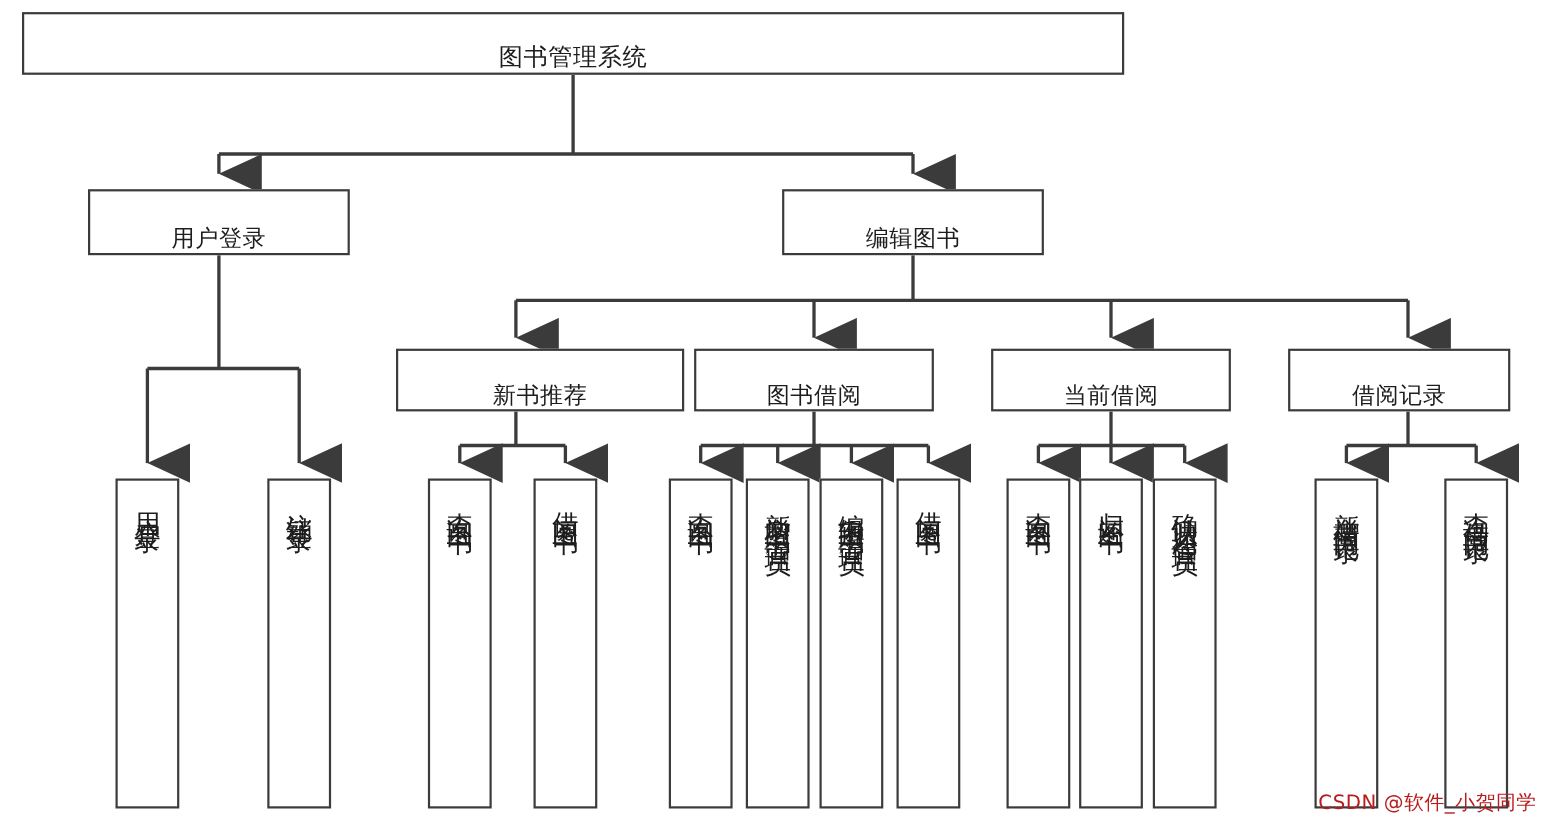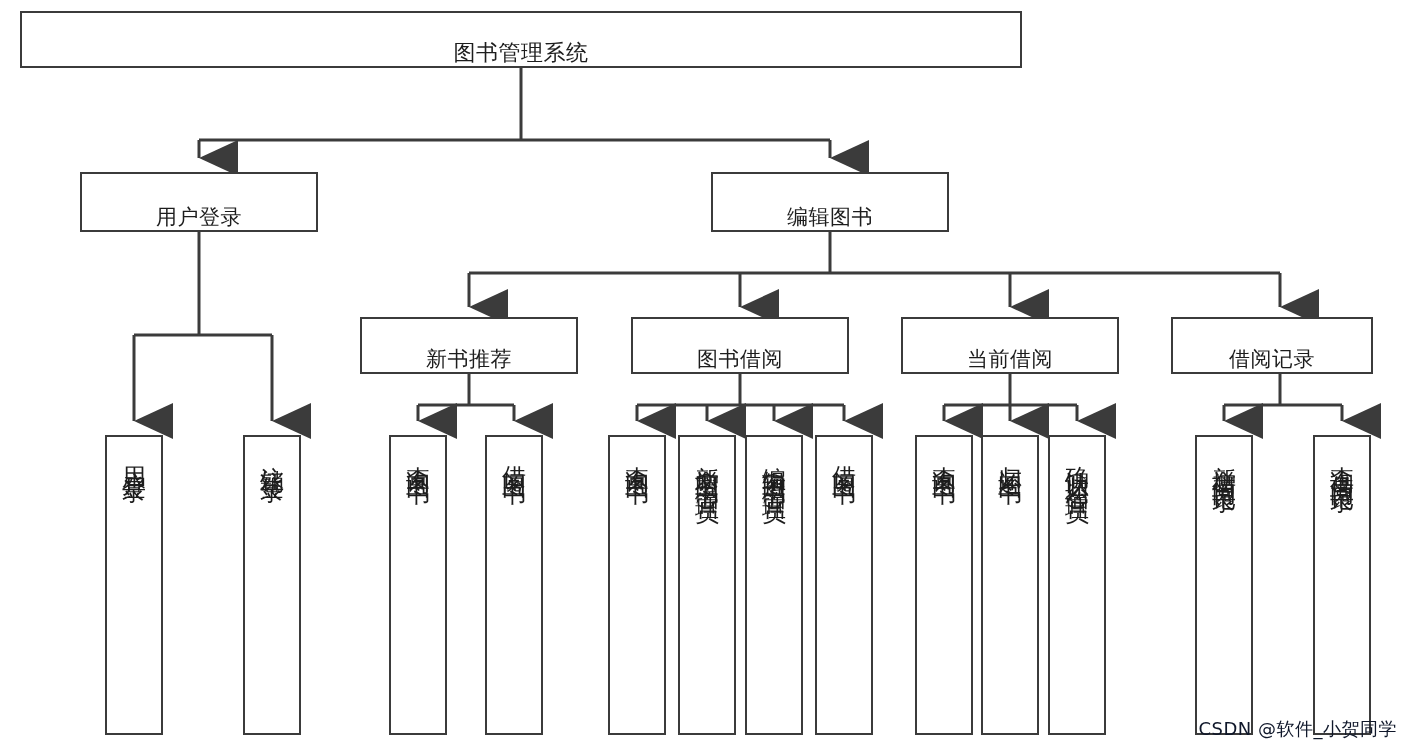--- a/index.html
+++ b/index.html
@@ -62,21 +62,21 @@
     font-size: 24px;
     line-height: 1;
     letter-spacing: 5px;
     white-space: nowrap;
   }
   .watermark {
     position: absolute;
     right: 8px;
     bottom: 6px;
     font-size: 18px;
-    color: #0f172a;
+    color: #b91c1c;
     letter-spacing: 0.5px;
     white-space: nowrap;
   }
 </style>
 </head>
 <body>
 
 <div id="canvas">
 
   <svg id="wires" viewBox="0 0 1405 747" xmlns="http://www.w3.org/2000/svg">
@@ -137,21 +137,21 @@
   </div>
 
   <div class="node horiz" style="left:80px; top:172px; width:238px; height:60px;">
     <span class="node-label">用户登录</span>
   </div>
 
   <div class="node horiz" style="left:711px; top:172px; width:238px; height:60px;">
     <span class="node-label">编辑图书</span>
   </div>
 
-  <div class="node horiz" style="left:360px; top:317px; width:218px; height:57px;">
+  <div class="node horiz" style="left:360px; top:317px; width:262px; height:57px;">
     <span class="node-label">新书推荐</span>
   </div>
 
   <div class="node horiz" style="left:901px; top:317px; width:218px; height:57px;">
     <span class="node-label">当前借阅</span>
   </div>
 
   <div class="node horiz" style="left:631px; top:317px; width:218px; height:57px;">
     <span class="node-label">图书借阅</span>
   </div>

